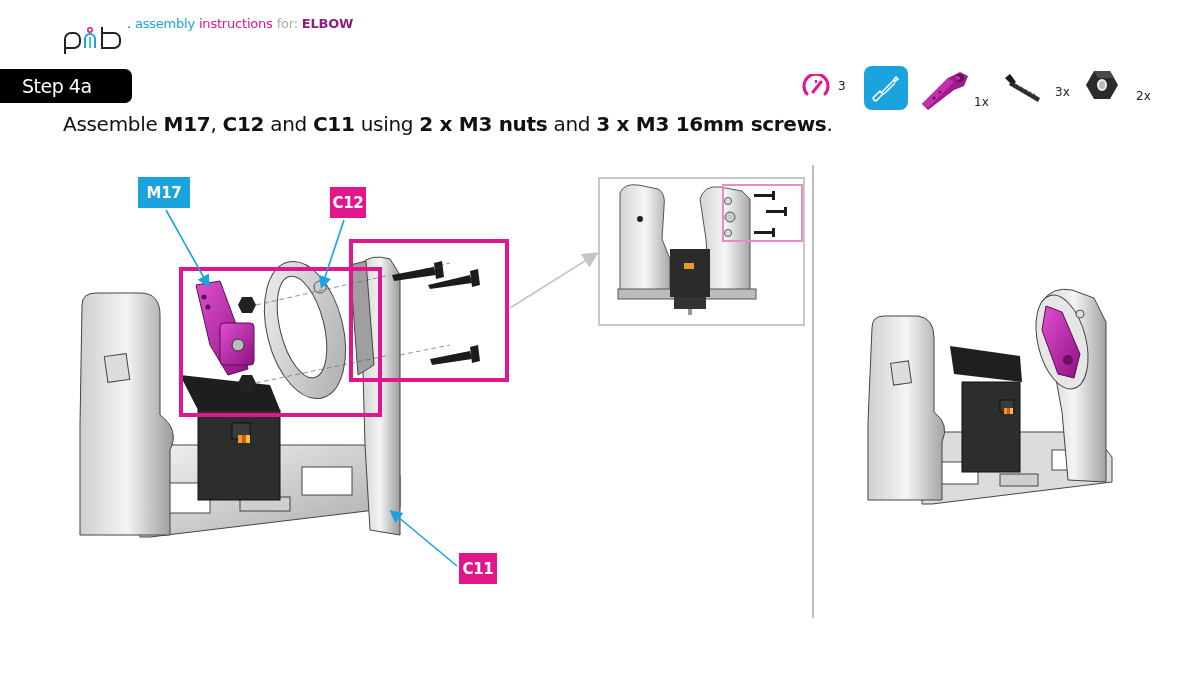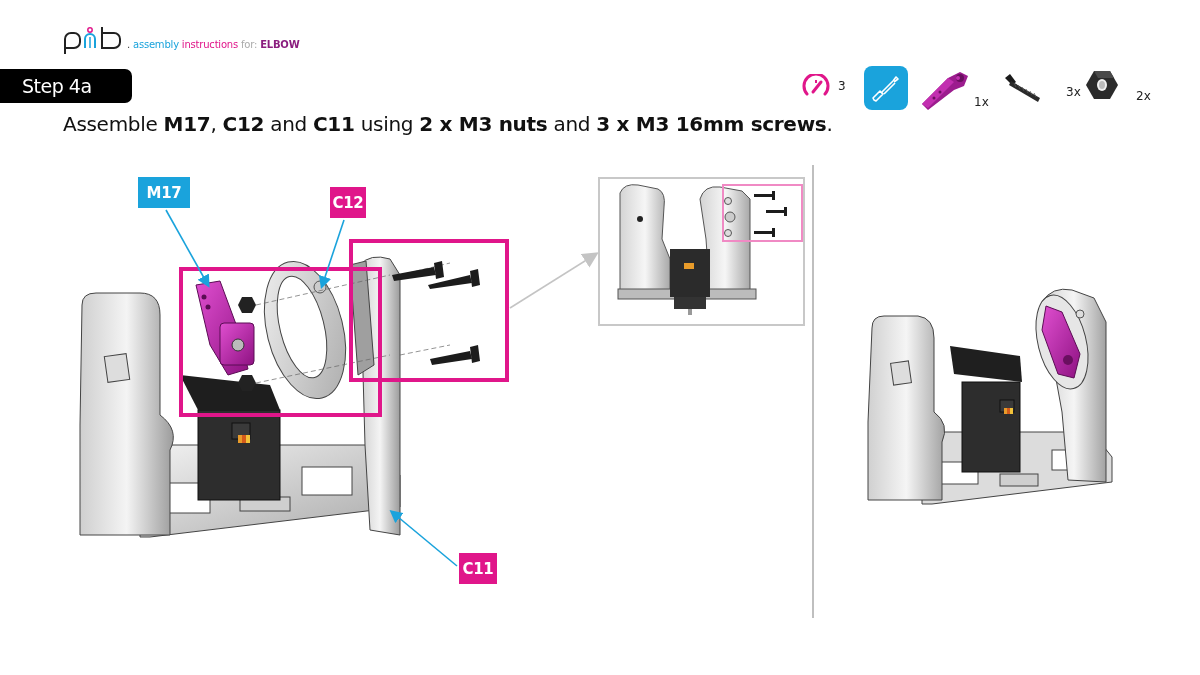--- a/index.html
+++ b/index.html
@@ -1,21 +1,21 @@
 <!DOCTYPE html>
 <html><head>
   <meta charset="utf-8">
   <style>
     * { box-sizing: border-box; margin: 0; padding: 0; }
     html, body { width: 1200px; height: 675px; background: #ffffff; overflow: hidden; }
     body { position: relative; font-family: "DejaVu Sans", "Liberation Sans", sans-serif; color: #111; }
 
     .logo { position: absolute; left: 62px; top: 27px; height: 28px; display: flex; align-items: flex-end; }
     .logo svg { display: block; }
-    .logo-tag { font-size: 10px; margin-left: 1px; margin-bottom: 5px; letter-spacing: -0.2px; }
+    .logo-tag { font-size: 13px; margin-left: 1px; margin-bottom: 24px; letter-spacing: -0.2px; }
     .logo-tag .dot { color: #444; }
     .logo-tag .w1 { color: #1aa3dc; }
     .logo-tag .w2 { color: #e0168a; }
     .logo-tag .w3 { color: #aaa; }
     .logo-tag .w4 { color: #8b1e7f; font-weight: bold; }
 
     .step-badge { position: absolute; left: 0; top: 69px; width: 132px; height: 34px; background: #000;
       border-radius: 0 7px 7px 0; color: #fff; font-size: 19px; display: flex; align-items: center;
       padding-left: 22px; letter-spacing: -0.5px; }
 
@@ -100,21 +100,21 @@
     </svg>
     <span class="qty" style="margin-left:2px; margin-top:28px;">1x</span>
   </div>
 
   <div class="part" style="left:1002px; top:6px;">
     <svg width="44" height="32" viewBox="0 0 44 32">
       <path d="M3 6 L8 2 L14 10 L10 13 Z" fill="#1a1a1a"></path>
       <path d="M9 9 L38 26 L36 30 L7 13 Z" fill="#2a2a2a"></path>
       <path d="M12 11 L14 15 M16 13 L18 17 M20 15 L22 19 M24 17 L26 21 M28 19 L30 23 M32 21 L34 25" stroke="#555" stroke-width="0.8"></path>
     </svg>
-    <span class="qty" style="margin-left:20px; margin-top:8px;">3x</span>
+    <span class="qty" style="margin-left:9px; margin-top:8px;">3x</span>
   </div>
 
   <div class="part" style="left:1084px; top:2px;">
     <svg width="36" height="36" viewBox="0 0 36 36">
       <polygon points="10,3 26,3 34,17 26,31 10,31 2,17" fill="#2b2b2b"></polygon>
       <polygon points="10,3 26,3 30,10 14,10" fill="#4a4a4a"></polygon>
       <ellipse cx="18" cy="17" rx="5" ry="6" fill="#f0f0f0"></ellipse>
       <ellipse cx="18" cy="17" rx="3" ry="4" fill="#bbb"></ellipse>
     </svg>
     <span class="qty" style="margin-left:16px; margin-top:20px;">2x</span>

